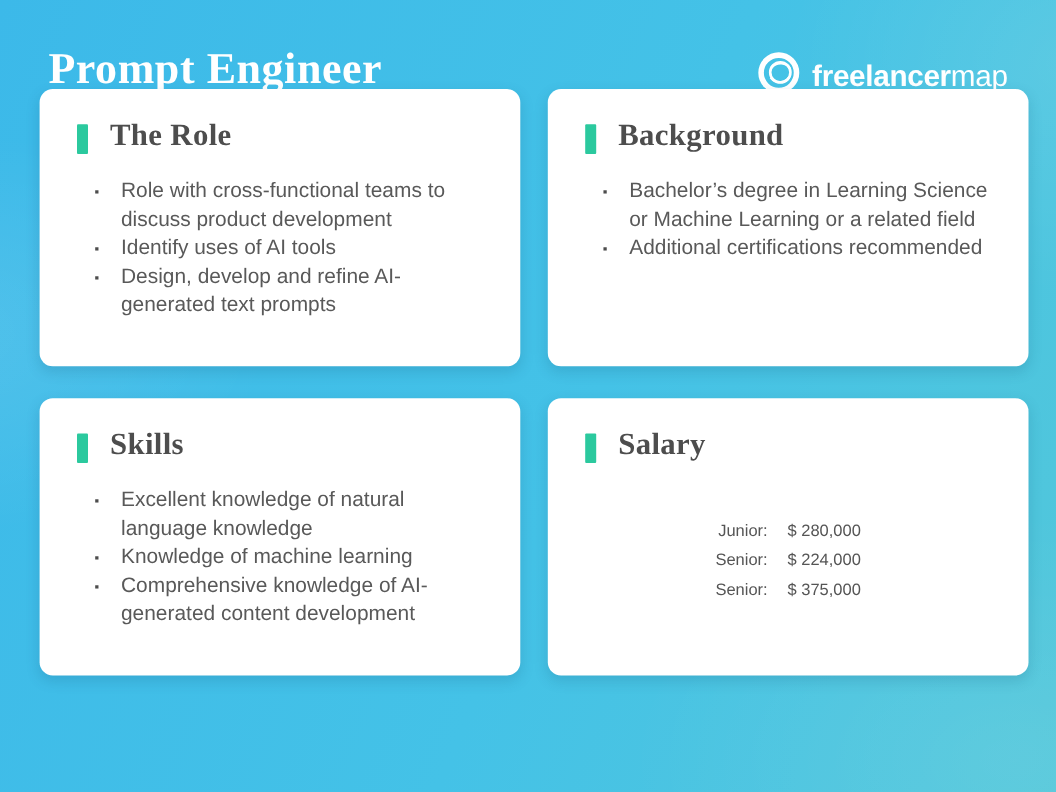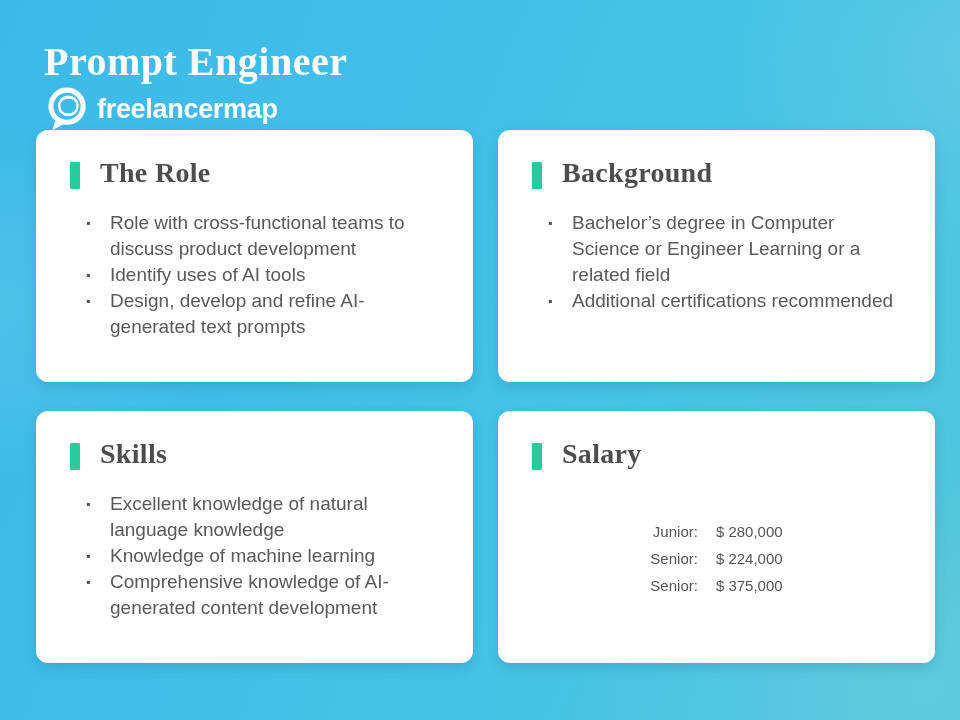--- a/index.html
+++ b/index.html
@@ -13,33 +13,33 @@
   .bg-decor {
     position: absolute; inset: 0; pointer-events: none;
     background:
       radial-gradient(ellipse 420px 260px at -5% 42%, rgba(255,255,255,0.10), transparent 70%),
       radial-gradient(ellipse 380px 300px at 102% 8%, rgba(255,255,255,0.09), transparent 70%),
       radial-gradient(ellipse 500px 320px at 96% 96%, rgba(255,255,255,0.08), transparent 70%);
   }
   .header {
     position: relative;
     display: flex; justify-content: space-between; align-items: flex-start;
-    padding: 42px 28px 0 44px;
-    height: 130px; box-sizing: border-box; flex-direction: column;
+    padding: 42px 44px 0 44px;
+    height: 81px; box-sizing: border-box;
   }
   .page-title {
     font-family: "Liberation Serif", serif;
     font-weight: 700; font-size: 40px; line-height: 1.0;
     color: #ffffff; margin: 0; letter-spacing: 0.5px;
   }
   .logo { display: flex; align-items: center; gap: 7px; margin-top: 2px; }
   .logo svg { display: block; }
   .logo-text { color: #ffffff; font-size: 27px; letter-spacing: -0.3px; white-space: nowrap; }
   .logo-text .light { font-weight: 700; }
-  .logo-text .bold  { font-weight: 700; }
+  .logo-text .bold  { font-weight: 400; }
 
   .grid {
     position: relative;
     display: grid;
     grid-template-columns: 437px 437px;
     grid-template-rows: 252px 252px;
     column-gap: 25px; row-gap: 29px;
     padding-left: 36px;
   }
   .card {
@@ -114,21 +114,21 @@
   </div>
 
   <div class="card">
     <div class="card-header">
       <span class="accent-bar" style="background: rgb(43, 201, 158);"></span>
       <span class="card-title">Background</span>
     </div>
     <ul class="bullets">
         <li>
           <span class="bullet-marker">▪</span>
-          <span class="bullet-text">Bachelor’s degree in Computer Science or Engineer Learning or a related field</span>
+          <span class="bullet-text">Bachelor’s degree in Learning Science or Machine Learning or a related field</span>
         </li>
         <li>
           <span class="bullet-marker">▪</span>
           <span class="bullet-text">Additional certifications recommended</span>
         </li>
       </ul>
   </div>
 
   <div class="card">
     <div class="card-header">

